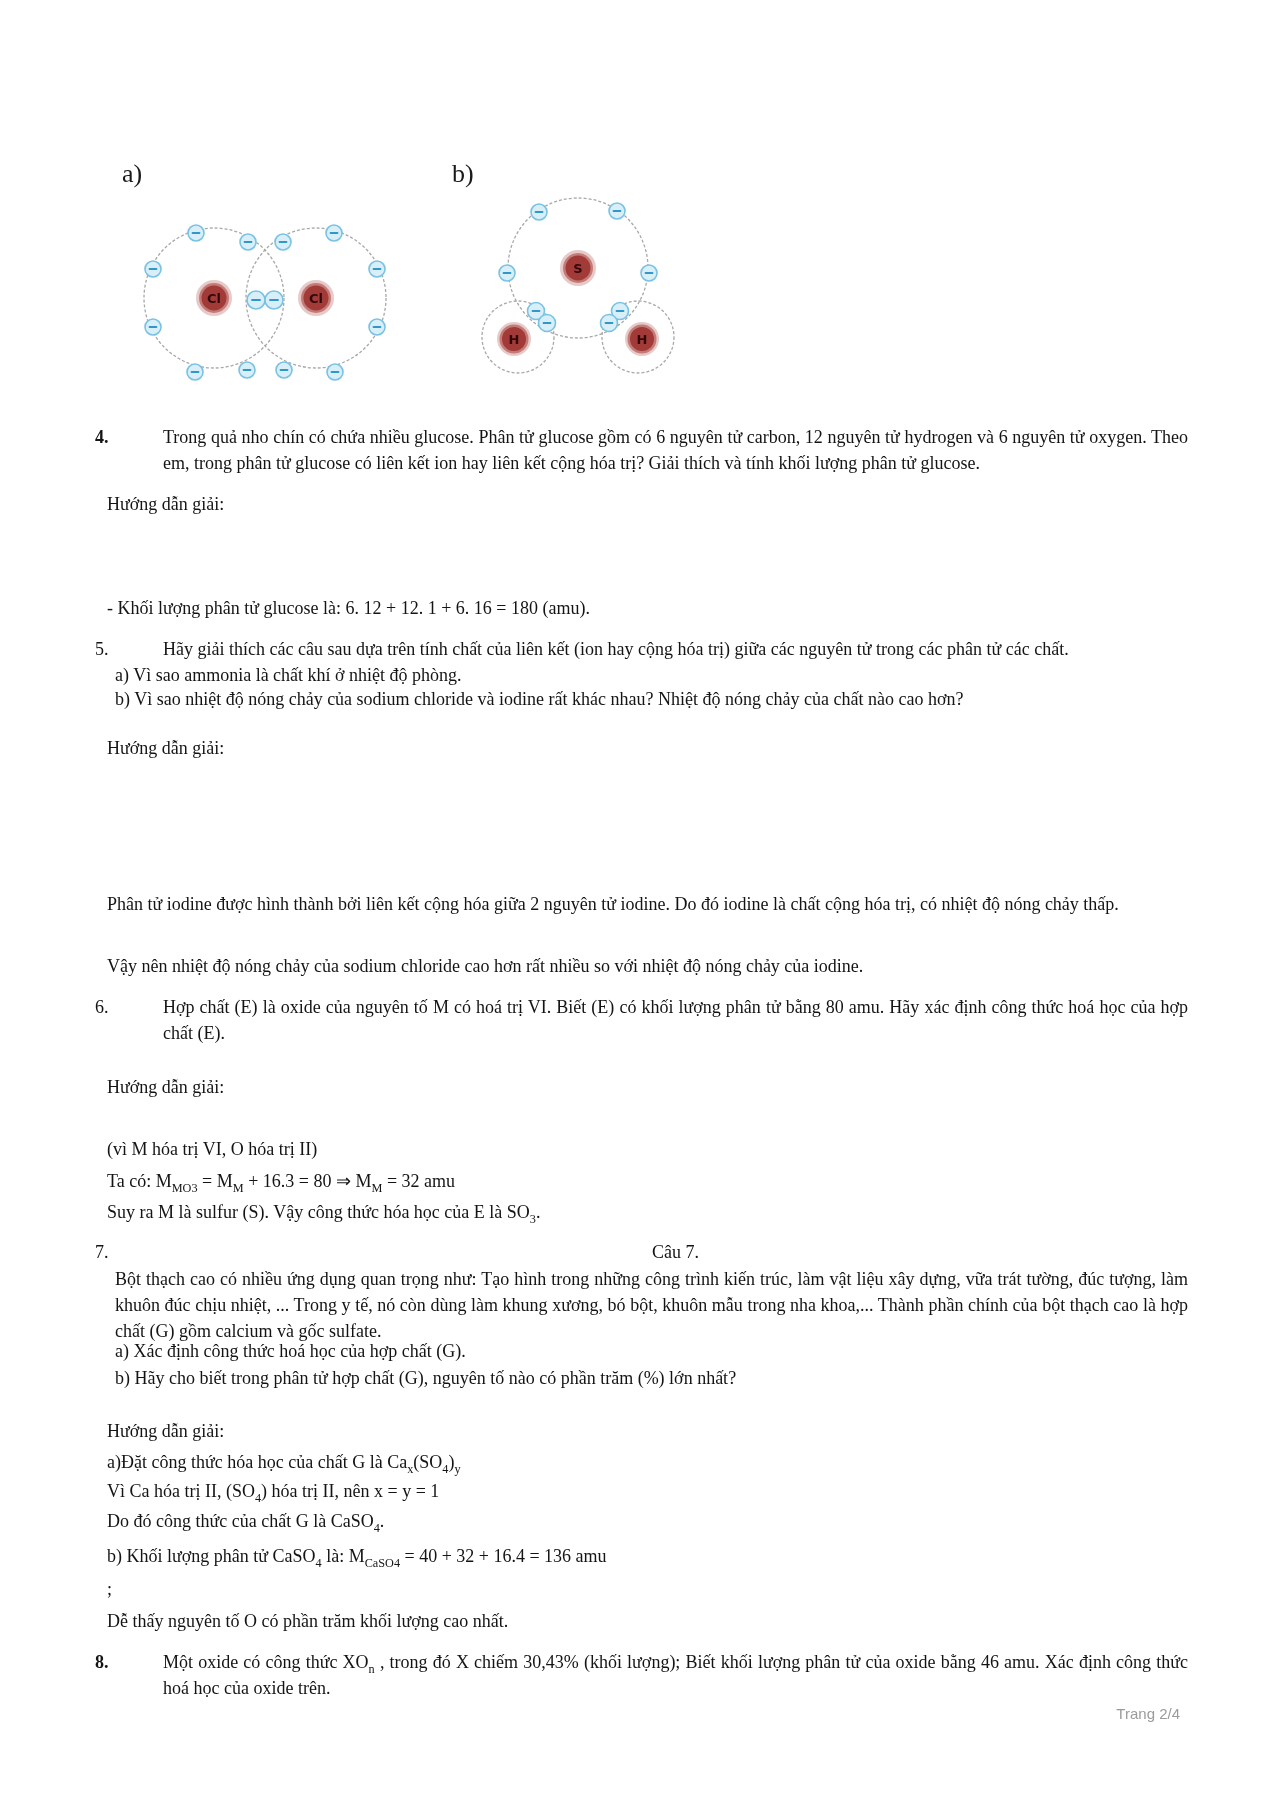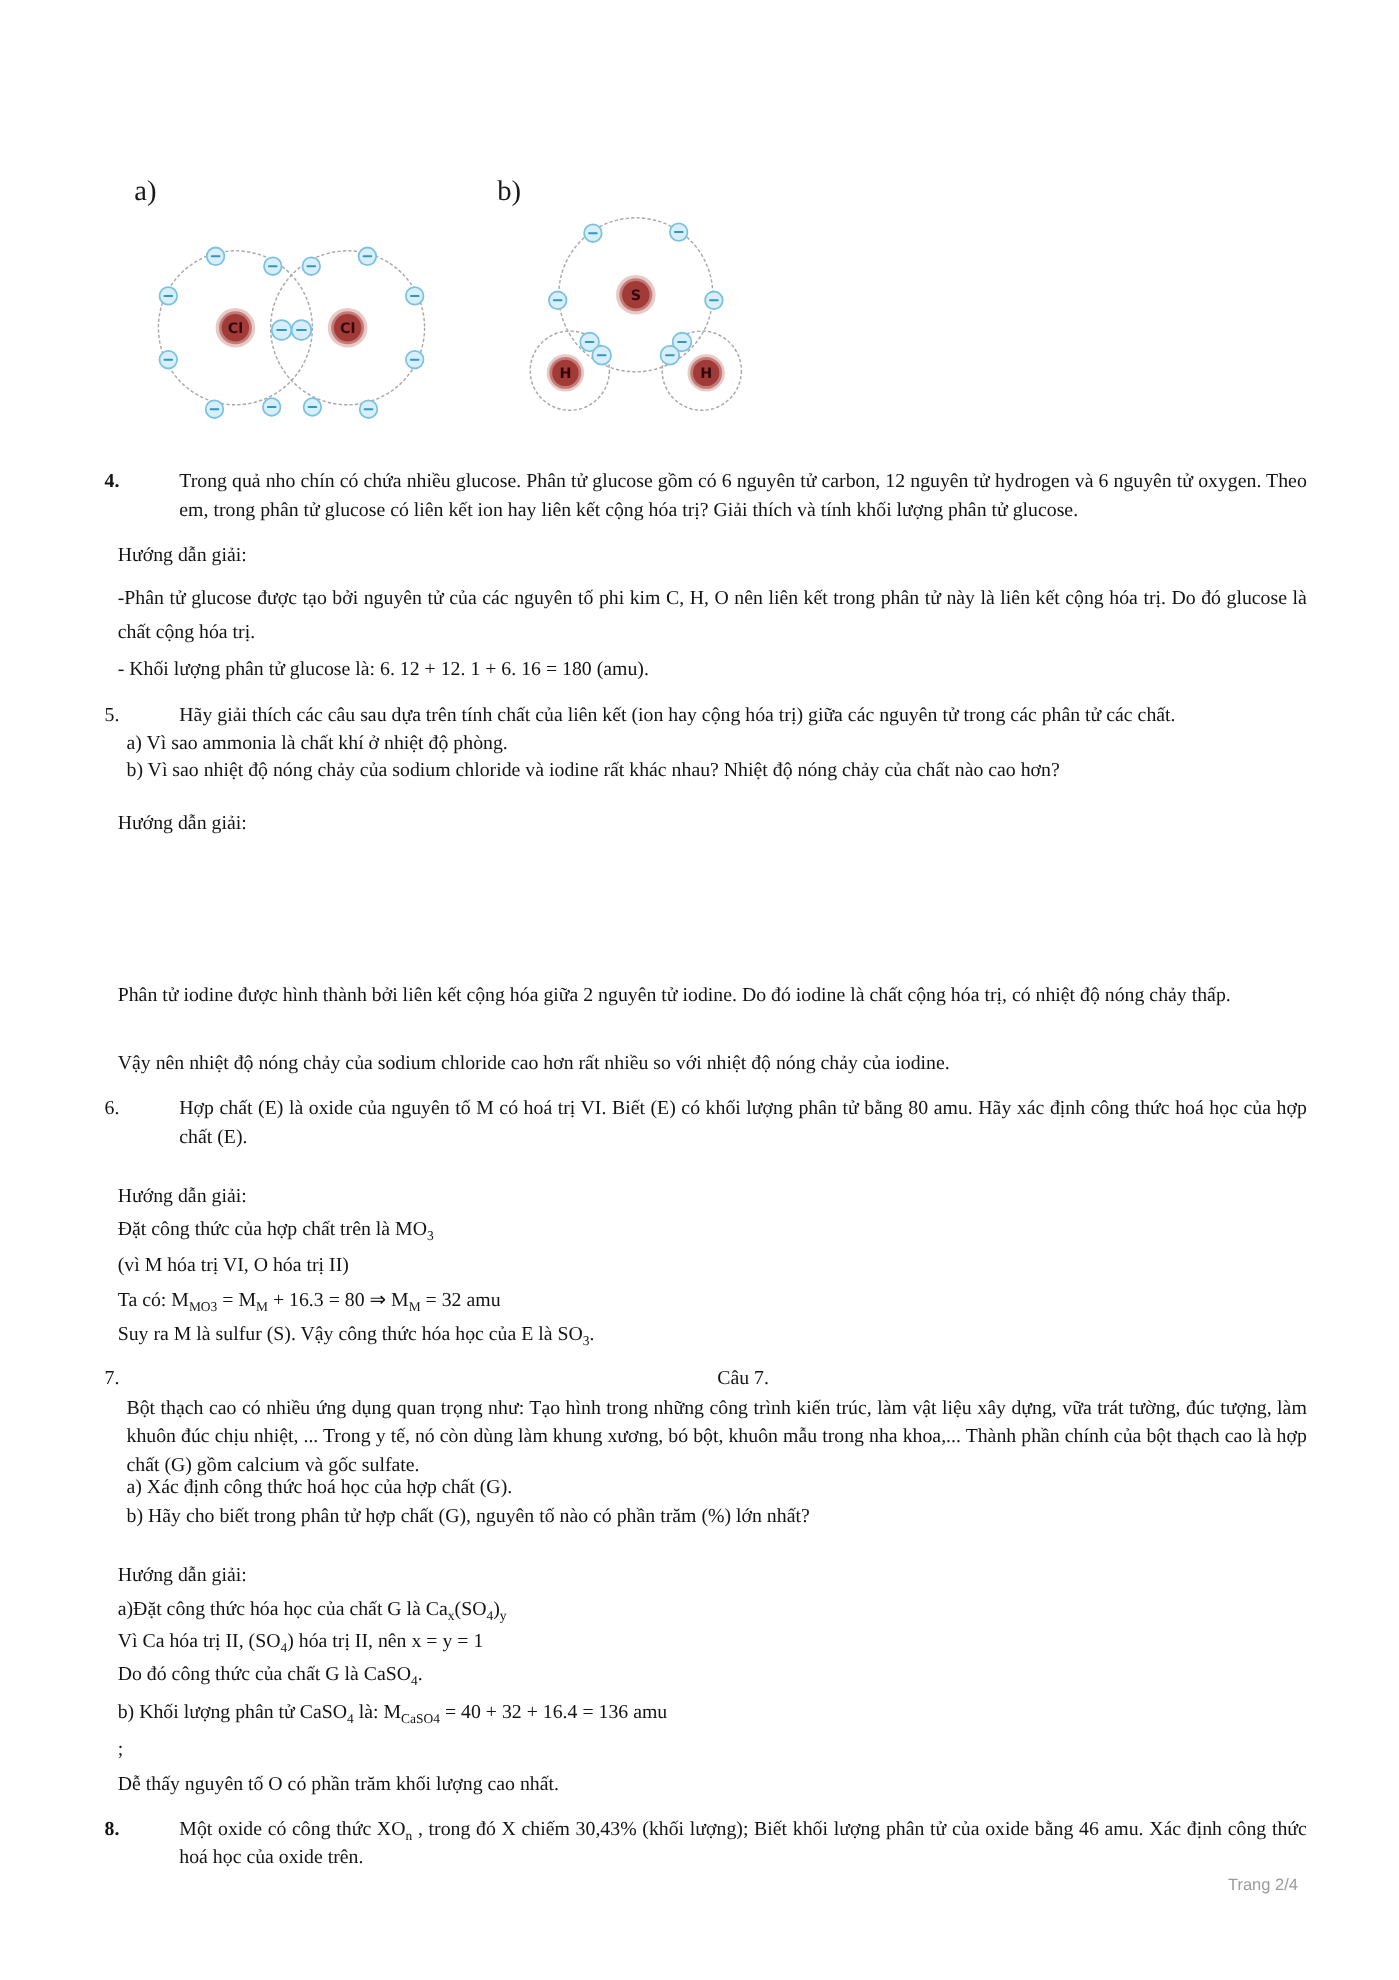--- a/index.html
+++ b/index.html
@@ -190,41 +190,39 @@
   </div>
 
   <div class="content">
 
     <div class="abs qrow" style="top:424px;left:0;width:1093px;">
       <span class="qnum bold">4.</span>
       <div class="qbody">Trong quả nho chín có chứa nhiều glucose. Phân tử glucose gồm có 6 nguyên tử carbon, 12 nguyên tử hydrogen và 6 nguyên tử oxygen. Theo em, trong phân tử glucose có liên kết ion hay liên kết cộng hóa trị? Giải thích và tính khối lượng phân tử glucose.</div>
     </div>
 
     <div class="abs sol-title" style="top:489px;left:12px;">Hướng dẫn giải:</div>
-    <div class="abs spara" style="top:528px;left:12px;width:1081px;">-Phân tử glucose được tạo bởi nguyên tử của các nguyên tố phi kim C, H, O nên liên kết trong phân tử này là liên kết cộng hóa trị. Do đó glucose là chất cộng hóa trị.</div>
     <div class="abs spara" style="top:593px;left:12px;width:1081px;">- Khối lượng phân tử glucose là: 6. 12 + 12. 1 + 6. 16 = 180 (amu).</div>
 
     <div class="abs qrow" style="top:636px;left:0;width:1093px;">
       <span class="qnum">5.</span>
       <div class="qbody">Hãy giải thích các câu sau dựa trên tính chất của liên kết (ion hay cộng hóa trị) giữa các nguyên tử trong các phân tử các chất.</div>
     </div>
     <div class="abs qline" style="top:662px;left:20px;width:1073px;">a) Vì sao ammonia là chất khí ở nhiệt độ phòng.</div>
     <div class="abs qline" style="top:686px;left:20px;width:1073px;">b) Vì sao nhiệt độ nóng chảy của sodium chloride và iodine rất khác nhau? Nhiệt độ nóng chảy của chất nào cao hơn?</div>
 
     <div class="abs sol-title" style="top:733px;left:12px;">Hướng dẫn giải:</div>
     <div class="abs spara" style="top:889px;left:12px;width:1081px;">Phân tử iodine được hình thành bởi liên kết cộng hóa giữa 2 nguyên tử iodine. Do đó iodine là chất cộng hóa trị, có nhiệt độ nóng chảy thấp.</div>
     <div class="abs spara" style="top:951px;left:12px;width:1081px;">Vậy nên nhiệt độ nóng chảy của sodium chloride cao hơn rất nhiều so với nhiệt độ nóng chảy của iodine.</div>
 
     <div class="abs qrow" style="top:994px;left:0;width:1093px;">
       <span class="qnum">6.</span>
       <div class="qbody">Hợp chất (E) là oxide của nguyên tố M có hoá trị VI. Biết (E) có khối lượng phân tử bằng 80 amu. Hãy xác định công thức hoá học của hợp chất (E).</div>
     </div>
 
     <div class="abs sol-title" style="top:1072px;left:12px;">Hướng dẫn giải:</div>
-    <div class="abs spara" style="top:1102px;left:12px;width:1081px;">Đặt công thức của hợp chất trên là MO<sub>3</sub></div>
     <div class="abs spara" style="top:1134px;left:12px;width:1081px;">(vì M hóa trị VI, O hóa trị II)</div>
     <div class="abs spara" style="top:1166px;left:12px;width:1081px;">Ta có: M<sub>MO3</sub> = M<sub>M</sub> + 16.3 = 80 ⇒ M<sub>M</sub> = 32 amu</div>
     <div class="abs spara" style="top:1197px;left:12px;width:1081px;">Suy ra M là sulfur (S). Vậy công thức hóa học của E là SO<sub>3</sub>.</div>
 
     <div class="abs qrow" style="top:1239px;left:0;width:1093px;">
       <span class="qnum">7.</span>
       <div class="qbody" style="text-align:center;">Câu 7.</div>
     </div>
     <div class="abs qline" style="top:1266px;left:20px;width:1073px;text-align:justify;">Bột thạch cao có nhiều ứng dụng quan trọng như: Tạo hình trong những công trình kiến trúc, làm vật liệu xây dựng, vữa trát tường, đúc tượng, làm khuôn đúc chịu nhiệt, ... Trong y tế, nó còn dùng làm khung xương, bó bột, khuôn mẫu trong nha khoa,... Thành phần chính của bột thạch cao là hợp chất (G) gồm calcium và gốc sulfate.</div>
     <div class="abs qline" style="top:1338px;left:20px;width:1073px;">a) Xác định công thức hoá học của hợp chất (G).</div>

